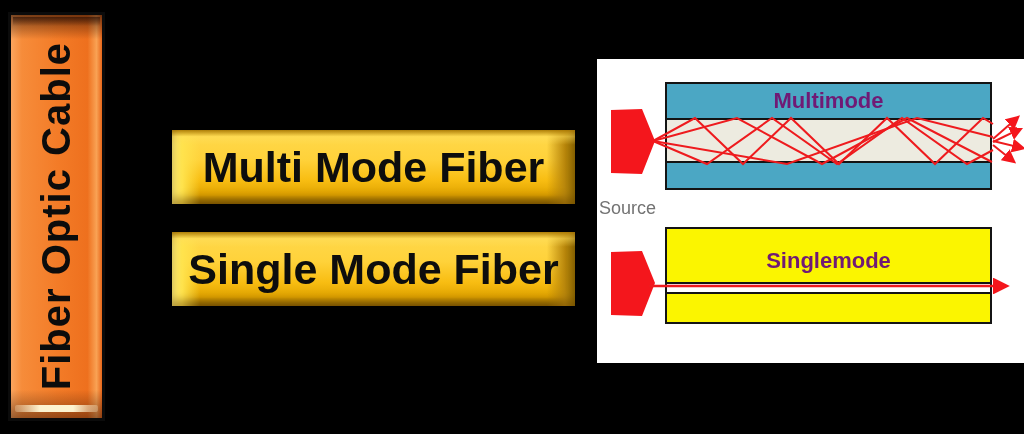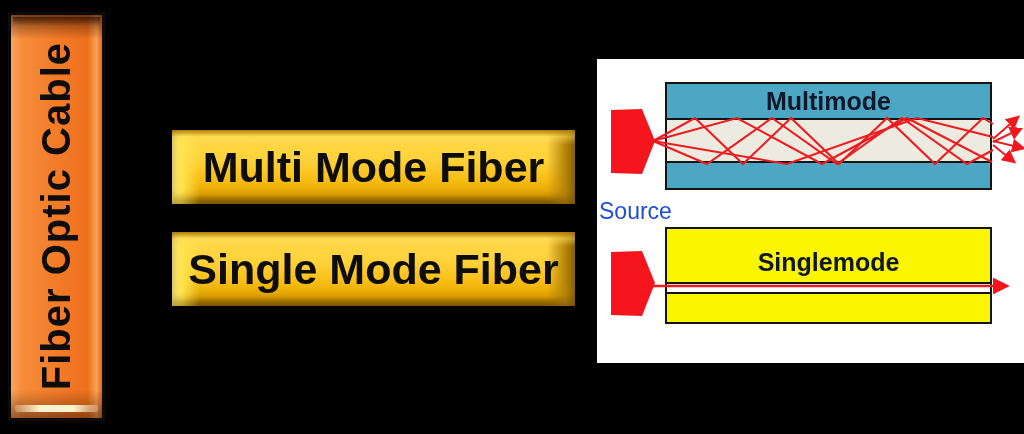--- a/index.html
+++ b/index.html
@@ -36,36 +36,36 @@
 
   
   .panel{position:absolute;left:597px;top:59px;width:427px;height:304px;background:#fff;}
 
   
   .mm-rect{position:absolute;left:68px;top:23px;width:327px;height:108px;
     border:2px solid #141414;box-sizing:border-box;display:flex;flex-direction:column;}
   .mm-top{height:34px;background:#4ba7c4;display:flex;align-items:center;justify-content:center;}
   .mm-core{height:45px;background:#edebe0;border-top:2px solid #141414;border-bottom:2px solid #141414;box-sizing:border-box;}
   .mm-bot{flex:1;background:#4ba7c4;}
-  .fiber-label{font-size:25px;font-weight:600;color:#0f172a;}
+  .fiber-label{font-size:22px;font-weight:600;color:#701a75;}
 
   
   .sm-rect{position:absolute;left:68px;top:168px;width:327px;height:97px;
     border:2px solid #141414;box-sizing:border-box;background:#fbf500;}
   .sm-label{position:absolute;left:0;right:0;top:19px;text-align:center;}
   .sm-core{position:absolute;left:0;right:0;top:53px;height:12px;background:#fff;
     border-top:2px solid #141414;border-bottom:2px solid #141414;box-sizing:border-box;}
 
   .rays-svg{position:absolute;left:50px;top:56px;width:377px;height:53px;}
   .sm-svg{position:absolute;left:50px;top:219px;width:375px;height:16px;}
   .src-svg{position:absolute;width:45px;height:66px;}
   #src1{left:14px;top:50px;}
   #src2{left:14px;top:192px;}
   .src-label{position:absolute;left:2px;top:139px;width:56px;text-align:right;
-    font-size:23px;color:#1d4ed8;}
+    font-size:18px;color:#737373;}
 
   .ray{stroke:#ee1b1e;stroke-width:2;fill:none;}
   .ray-thin{stroke:#ee1b1e;stroke-width:2.4;fill:none;}
   .red-fill{fill:#f4161c;}
 </style>
 </head>
 <body>
 
 <div class="stage">
 

